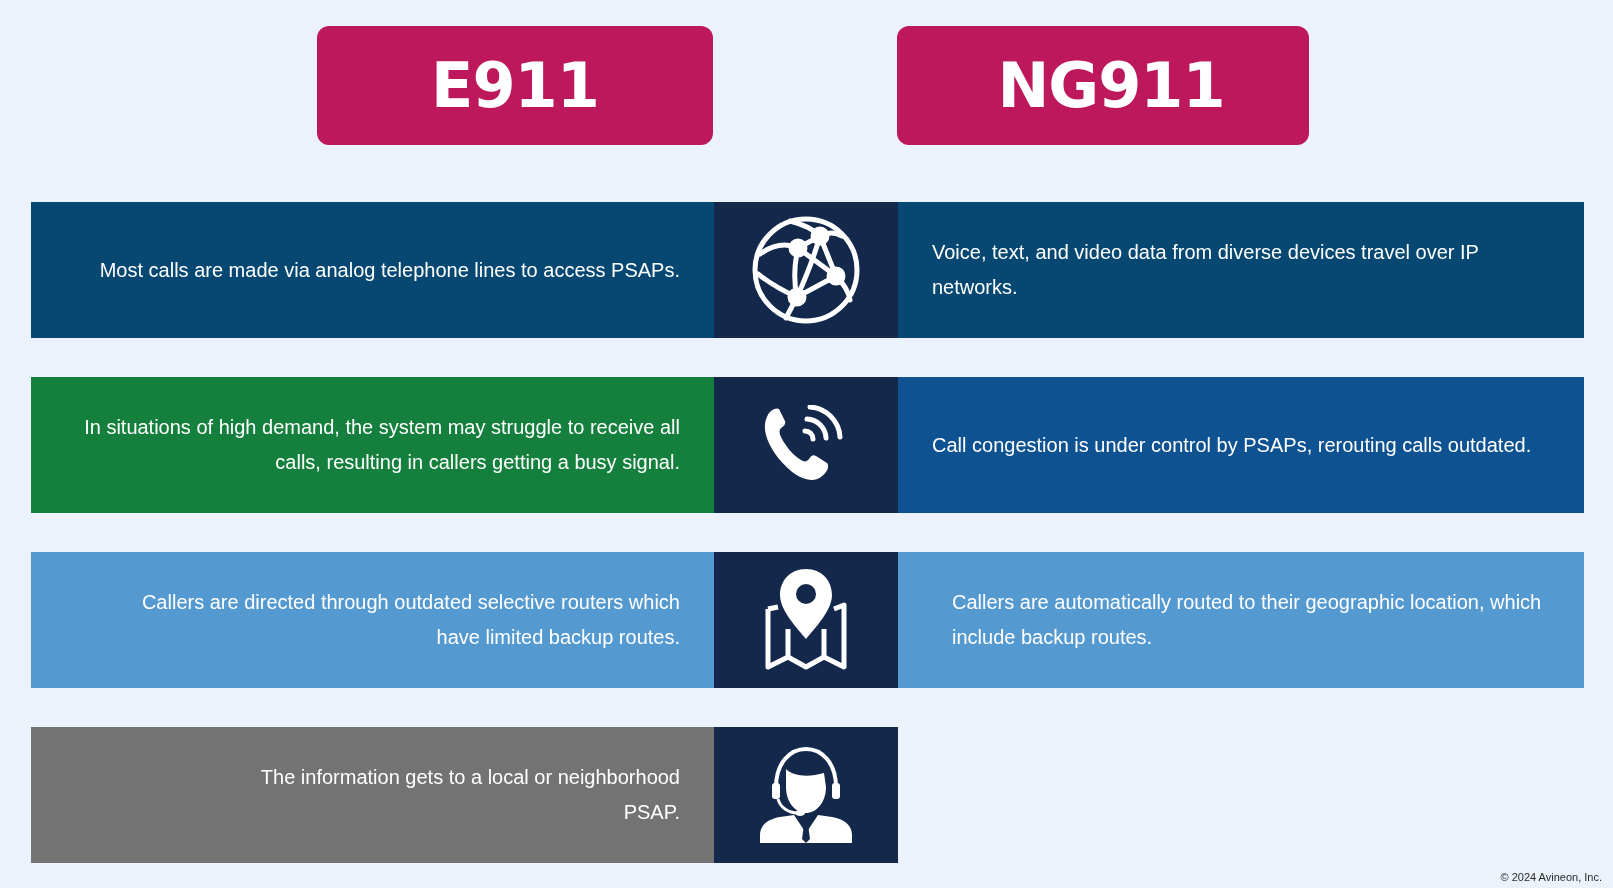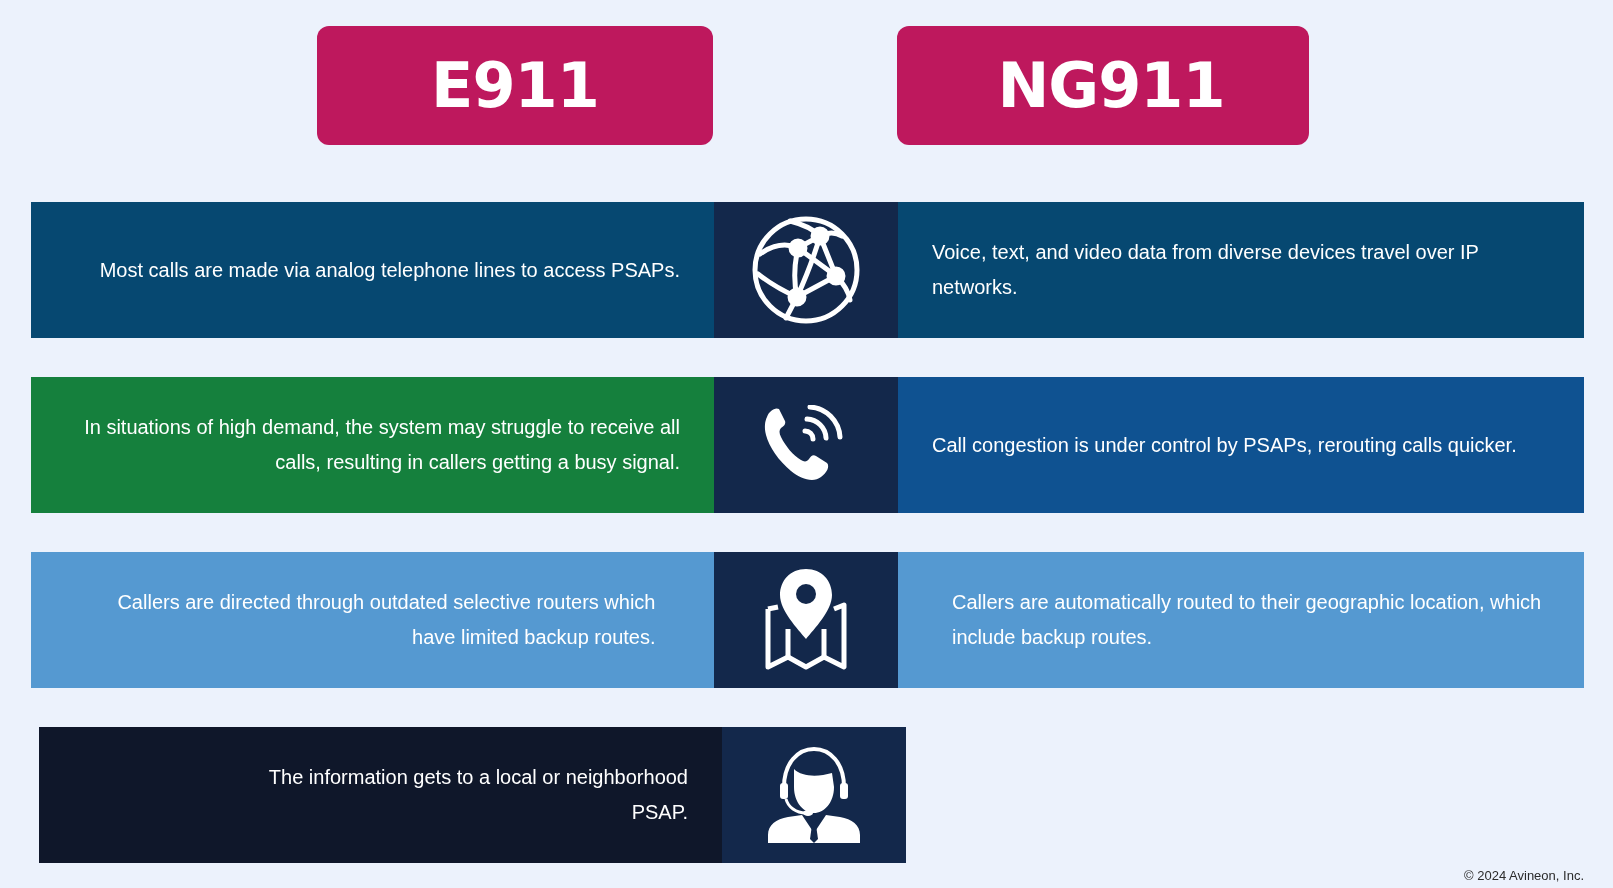--- a/index.html
+++ b/index.html
@@ -25,22 +25,22 @@
   .cell {
     display: flex; align-items: center; color: #ffffff;
     font-size: 20px; line-height: 35px; box-sizing: border-box;
   }
   .cell-left { width: 683px; justify-content: flex-end; text-align: right; padding-right: 34px; padding-left: 40px; }
   .cell-icon { width: 184px; background: #13284b; justify-content: center; }
   .cell-right { flex: 1; justify-content: flex-start; text-align: left; padding-left: 34px; padding-right: 20px; }
   .cell span { display: block; }
   .icon svg { display: block; }
   .footer {
-    position: absolute; right: 29px; bottom: 5px;
-    font-size: 13px; color: #2b2b2b;
+    position: absolute; right: 11px; bottom: 5px;
+    font-size: 11px; color: #2b2b2b;
   }
 </style>
 </head>
 <body>
 
 <div id="hdr-e911" class="header-box">
   <span>E911</span>
 </div>
 <div id="hdr-ng911" class="header-box">
   <span>NG911</span>
@@ -82,45 +82,45 @@
   </div>
   <div class="cell cell-icon icon">
     <svg width="90" height="80" viewBox="0 0 90 80" fill="#fff">
       <path d="M6 12 C8 6 14 2 18 4 L24 16 C25 19 23 21 20 23 C18 25 18 28 20 32 C25 42 32 50 40 55 C43 57 46 57 48 54 C50 51 52 49 55 51 L66 58 C69 61 66 68 60 72 C52 78 40 74 30 66 C18 56 8 42 5 30 C3 22 4 16 6 12 Z"></path>
       <path d="M44 26 a8 8 0 0 1 8 8" fill="none" stroke="#fff" stroke-width="5" stroke-linecap="round"></path>
       <path d="M46 14 a20 20 0 0 1 19 19" fill="none" stroke="#fff" stroke-width="5" stroke-linecap="round"></path>
       <path d="M49 2 a32 32 0 0 1 30 30" fill="none" stroke="#fff" stroke-width="5" stroke-linecap="round"></path>
     </svg>
   </div>
   <div class="cell cell-right" style="background:#0f5291;">
-    <span style="max-width:620px;">Call congestion is under control by PSAPs, rerouting calls quicker.</span>
+    <span style="max-width:620px;">Call congestion is under control by PSAPs, rerouting calls outdated.</span>
   </div>
 </div>
 
 <div class="row" style="top:552px;">
-  <div class="cell cell-left" style="background:#5599d1;justify-content:center;">
+  <div class="cell cell-left" style="background:#5599d1;">
     <span style="max-width:560px;">Callers are directed through outdated selective routers which have limited backup routes.</span>
   </div>
   <div class="cell cell-icon icon">
     <svg width="96" height="106" viewBox="0 0 96 106" fill="none" stroke="#fff" stroke-width="5" stroke-linejoin="round">
       <path d="M10 42 L10 100 L30 90 L48 100 L66 90 L86 100 L86 38 L76 42"></path>
       <path d="M20 40 L10 42"></path>
       <path d="M30 62 L30 90"></path>
       <path d="M66 62 L66 90"></path>
       <path d="M48 2 C32 2 22 14 22 28 C22 44 40 62 48 72 C56 62 74 44 74 28 C74 14 64 2 48 2 Z" fill="#fff" stroke="none"></path>
       <circle cx="48" cy="27" r="10" fill="#13284b" stroke="none"></circle>
     </svg>
   </div>
   <div class="cell cell-right" style="background:#5599d1;">
     <span style="max-width:640px;margin-left:20px;">Callers are automatically routed to their geographic location, which include backup routes.</span>
   </div>
 </div>
 
 <div class="row" style="top:727px;">
-  <div class="cell cell-left" style="background:#0f172a;margin-left:8px;">
+  <div class="cell cell-left" style="background:#737373;">
     <span style="max-width:480px;">The information gets to a local or neighborhood PSAP.</span>
   </div>
   <div class="cell cell-icon icon">
     <svg width="104" height="104" viewBox="0 0 104 104" fill="#fff">
       <path d="M22 44 C22 20 36 6 52 6 C68 6 82 20 82 44" fill="none" stroke="#fff" stroke-width="4"></path>
       <path d="M32 26 C40 34 56 34 70 30 L72 44 C72 60 62 70 52 70 C42 70 32 60 32 44 Z"></path>
       <rect x="18" y="40" width="8" height="16" rx="3"></rect>
       <rect x="78" y="40" width="8" height="16" rx="3"></rect>
       <path d="M24 56 C26 64 34 70 44 70" fill="none" stroke="#fff" stroke-width="3"></path>
       <ellipse cx="46" cy="70" rx="5" ry="3"></ellipse>

